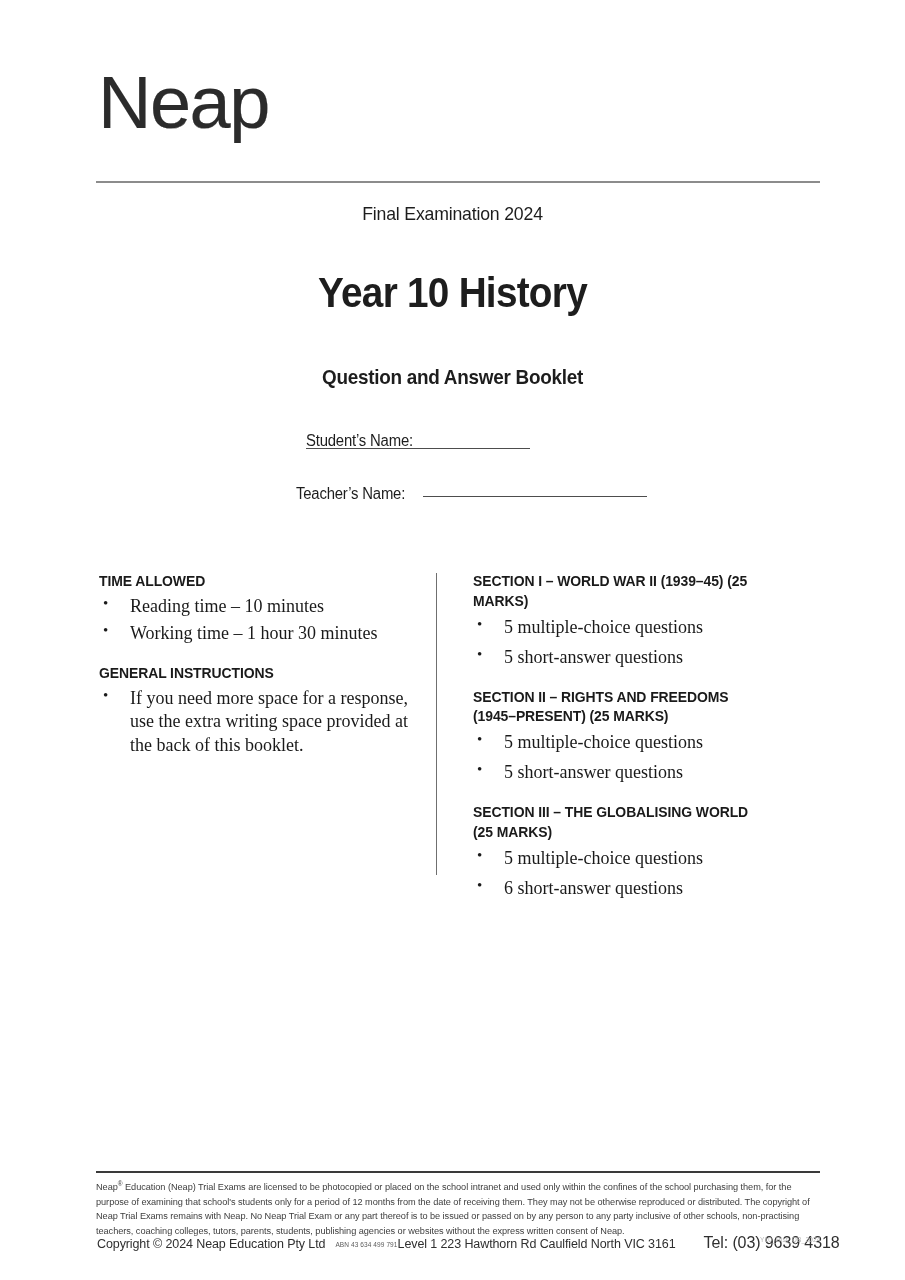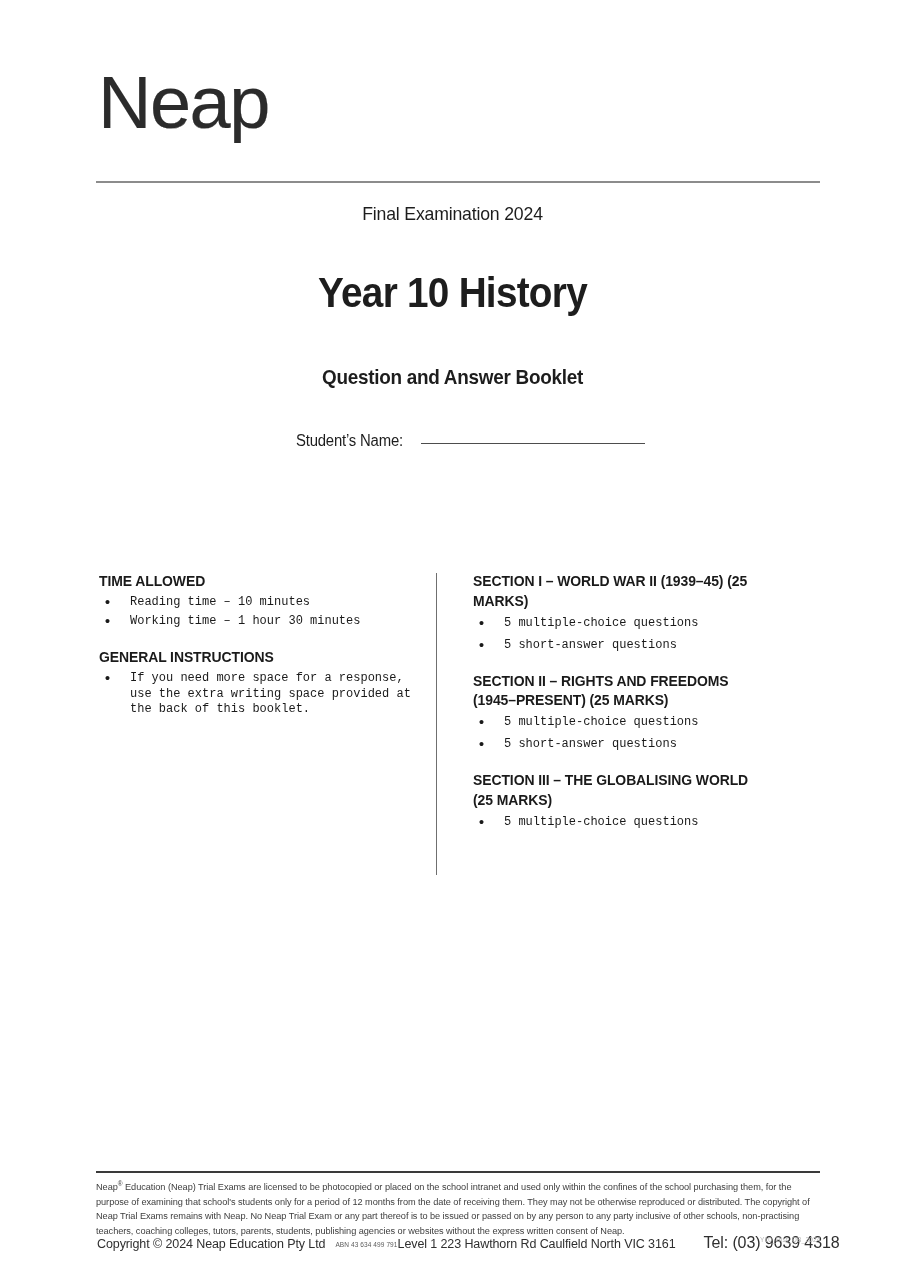--- a/index.html
+++ b/index.html
@@ -102,21 +102,21 @@
     transform: scaleX(0.9);
   }
 
   
   .name-field {
     position: absolute;
     left: 296px;
     display: flex;
     align-items: baseline;
   }
-  .name-field.student { top: 432px; }
+  .name-field.student { top: 432px; flex-direction: column; }
   .name-field.teacher { top: 485px; }
   .name-label {
     font-family: "Liberation Sans", sans-serif;
     font-size: 16px;
     font-weight: 400;
     color: #1d1d1d;
     letter-spacing: -0.2px;
     transform: scaleX(0.93);
     transform-origin: left;
     white-space: nowrap;
@@ -158,22 +158,22 @@
   .group { margin-bottom: 17px; }
   .group:last-child { margin-bottom: 0; margin-top: 16px; }
   ul.bullets {
     list-style: none;
     margin: 0;
     padding: 0;
   }
   ul.bullets li {
     position: relative;
     padding-left: 31px;
-    font-family: Liberation Mono, monospace;
-    font-size: 12px;
+    font-family: Liberation Serif, serif;
+    font-size: 18px;
     line-height: 1.33;
     color: #1a1a1a;
     margin-bottom: 3px;
   }
   ul.bullets li::before {
     content: "\2022";
     position: absolute;
     left: 4px;
     top: -1px;
     font-size: 15px;
@@ -255,20 +255,24 @@
 
   <div class="exam-line">Final Examination 2024</div>
   <div class="exam-title">Year 10 History</div>
   <div class="exam-subtitle">Question and Answer Booklet</div>
 
   <div class="name-field student">
     <span class="name-label">Student’s Name:</span>
     <span class="name-line"></span>
   </div>
 
+  <div class="name-field teacher">
+    <span class="name-label">Teacher’s Name:</span>
+    <span class="name-line"></span>
+  </div>
 
   <div class="divider-vert"></div>
 
   <div class="col-left">
 
     <div class="group">
       <div class="sec-head">TIME ALLOWED</div>
       <ul class="bullets">
         <li>Reading time – 10 minutes</li>
         <li>Working time – 1 hour 30 minutes</li>
@@ -299,20 +303,21 @@
       <ul class="bullets">
         <li>5 multiple-choice questions</li>
         <li>5 short-answer questions</li>
       </ul>
     </div>
 
     <div class="group">
       <div class="sec-head">SECTION III – THE GLOBALISING WORLD (25 MARKS)</div>
       <ul class="bullets">
         <li>5 multiple-choice questions</li>
+        <li>6 short-answer questions</li>
       </ul>
     </div>
 
   </div>
 
   <div class="rule-footer"></div>
 
   <div class="footer-para"><span>Neap</span><sup>®</sup><span> Education (Neap) Trial Exams are licensed to be photocopied or placed on the school intranet and used only within the confines of the school purchasing them, for the purpose of examining that school's students only for a period of 12 months from the date of receiving them. They may not be otherwise reproduced or distributed. The copyright of Neap Trial Exams remains with Neap. No Neap Trial Exam or any part thereof is to be issued or passed on by any person to any party inclusive of other schools, non-practising teachers, coaching colleges, tutors, parents, students, publishing agencies or websites without the express written consent of Neap.</span></div>
 
   <div class="footer-bottom">

